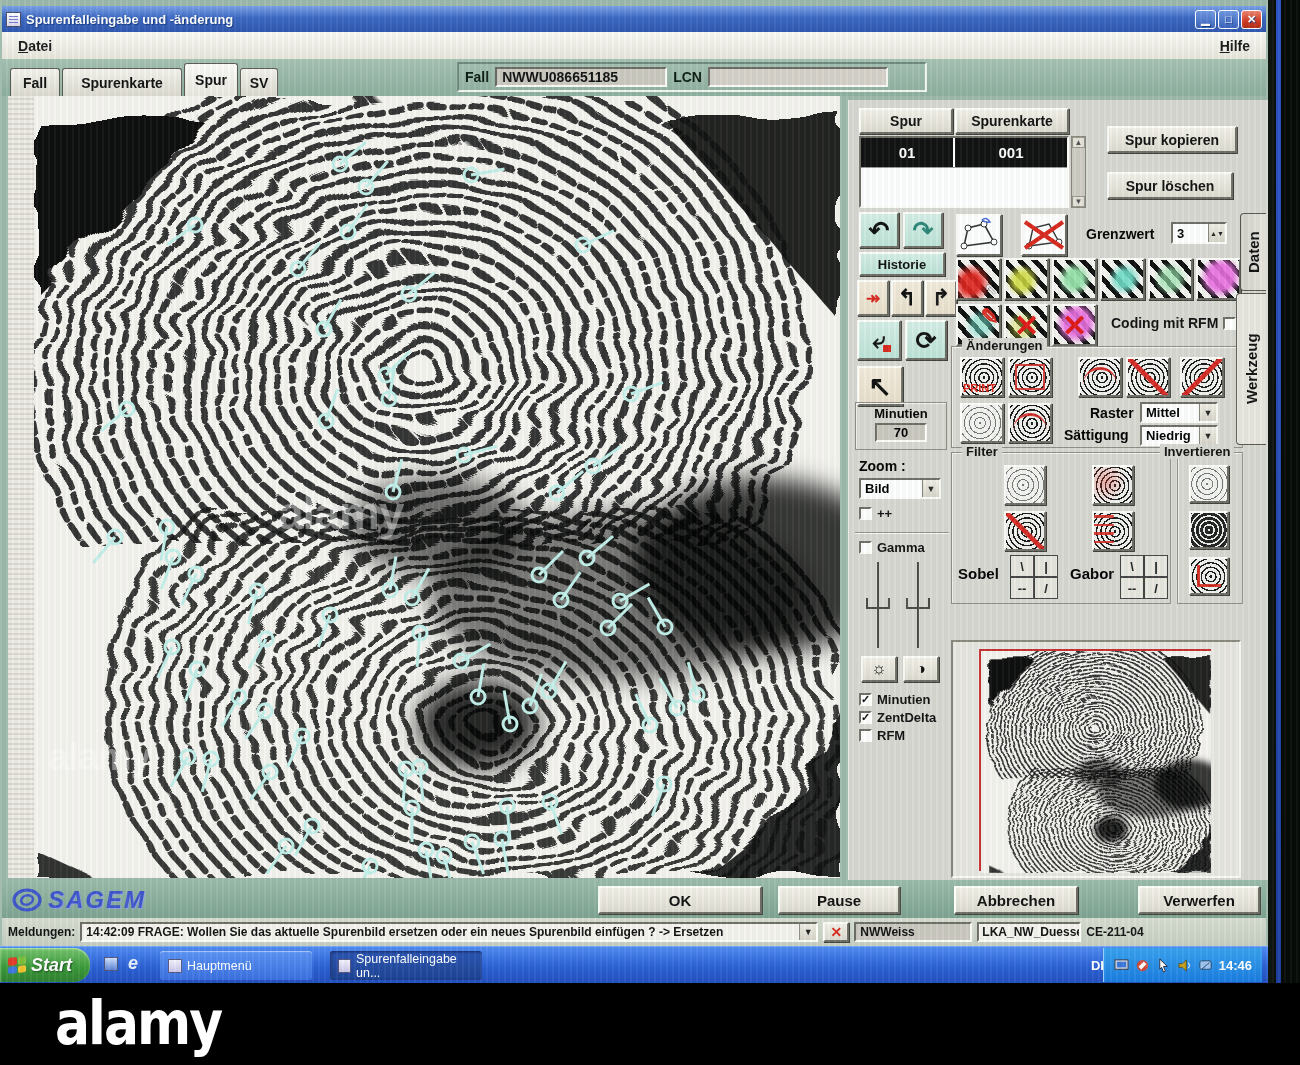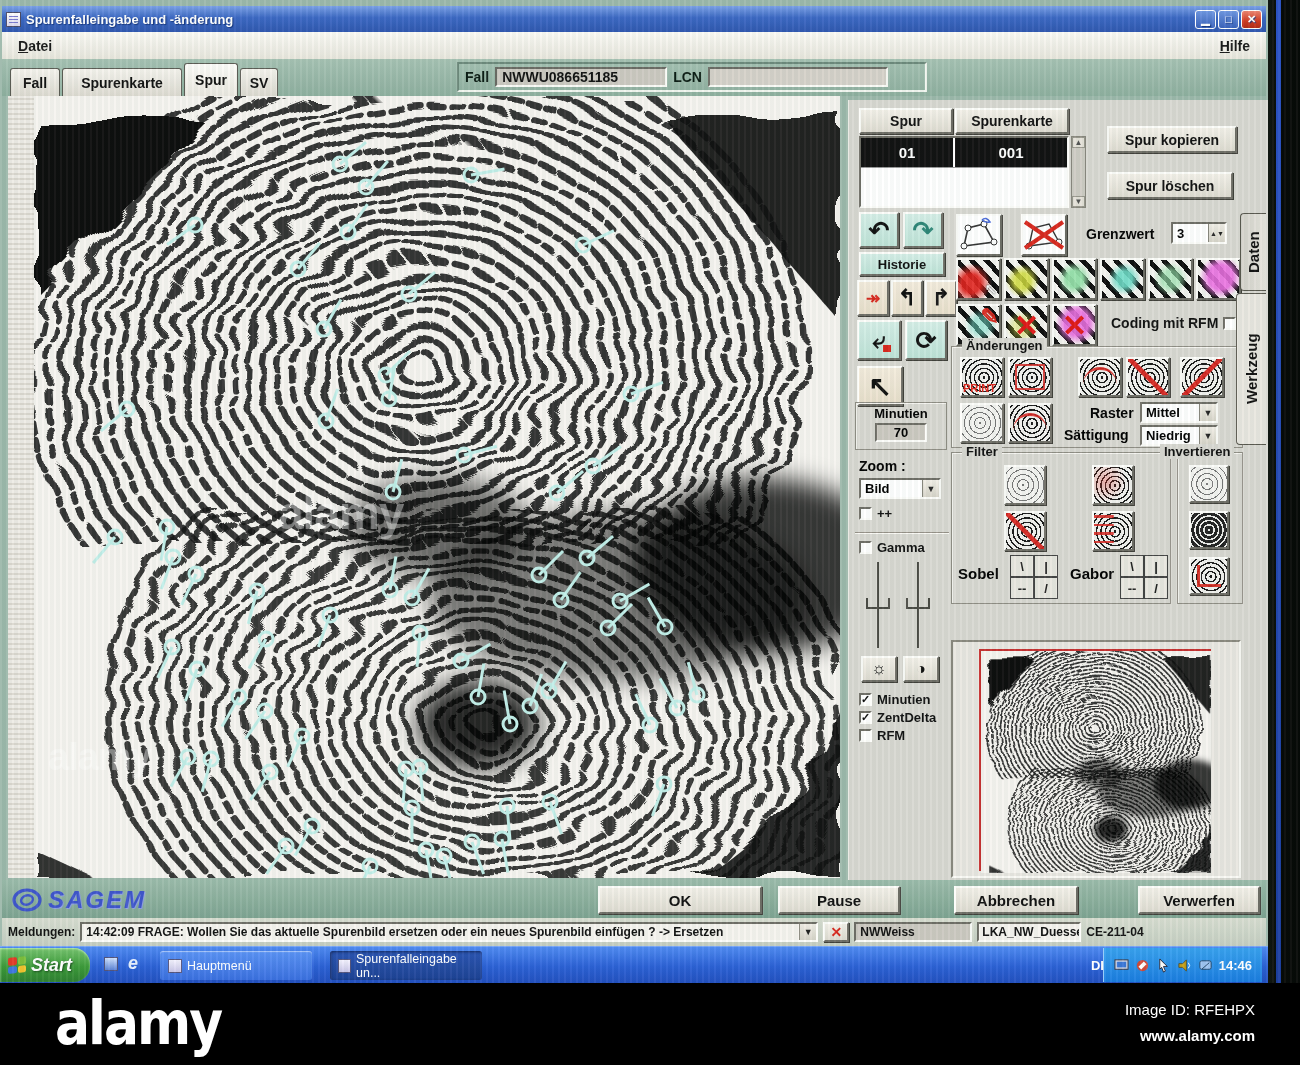--- a/index.html
+++ b/index.html
@@ -827,18 +827,14 @@
     </div>
   </div>
 
   <div class="bezel">
       <span class="blue-line"></span>
     </div>
   <div class="moire"></div>
 
   <div class="alamy-band">
     <div class="alamy-logo">alamy</div>
-    <div class="alamy-meta">
-      <div>Image ID: RFEHPX</div>
-      <div style="font-weight:bold;">www.alamy.com</div>
-    </div>
   </div>
 </div>
 
 </body></html>

